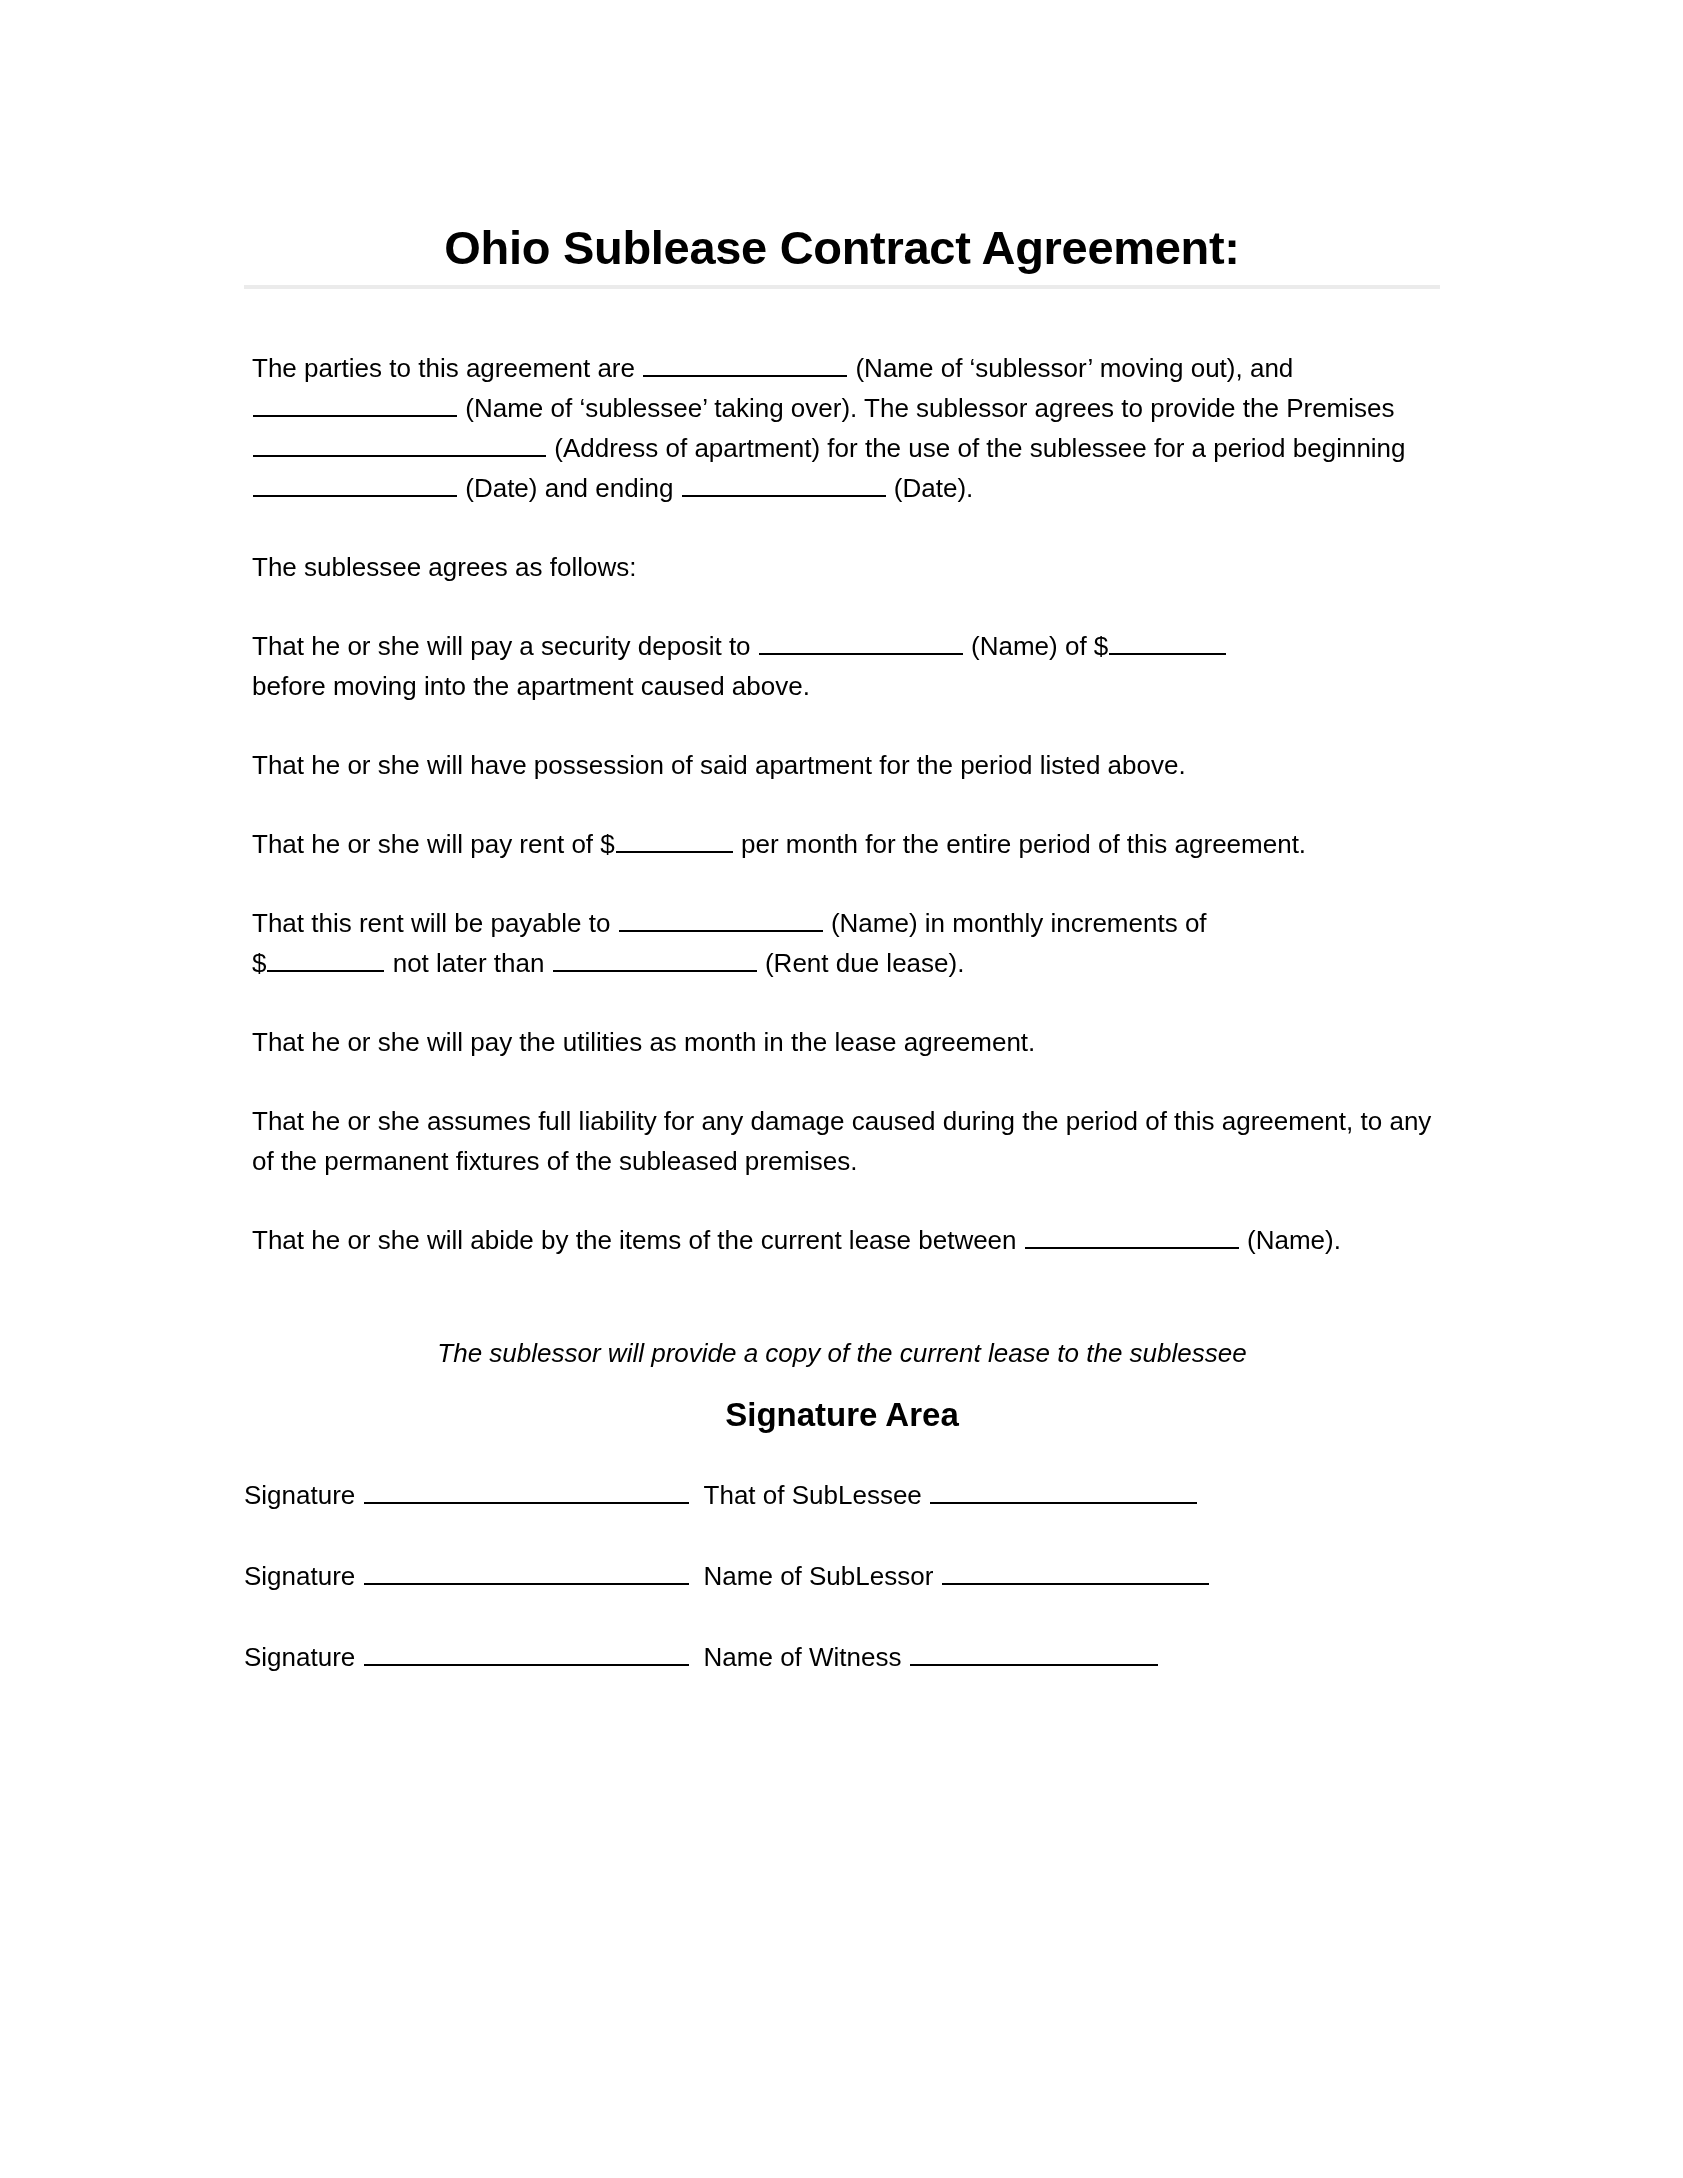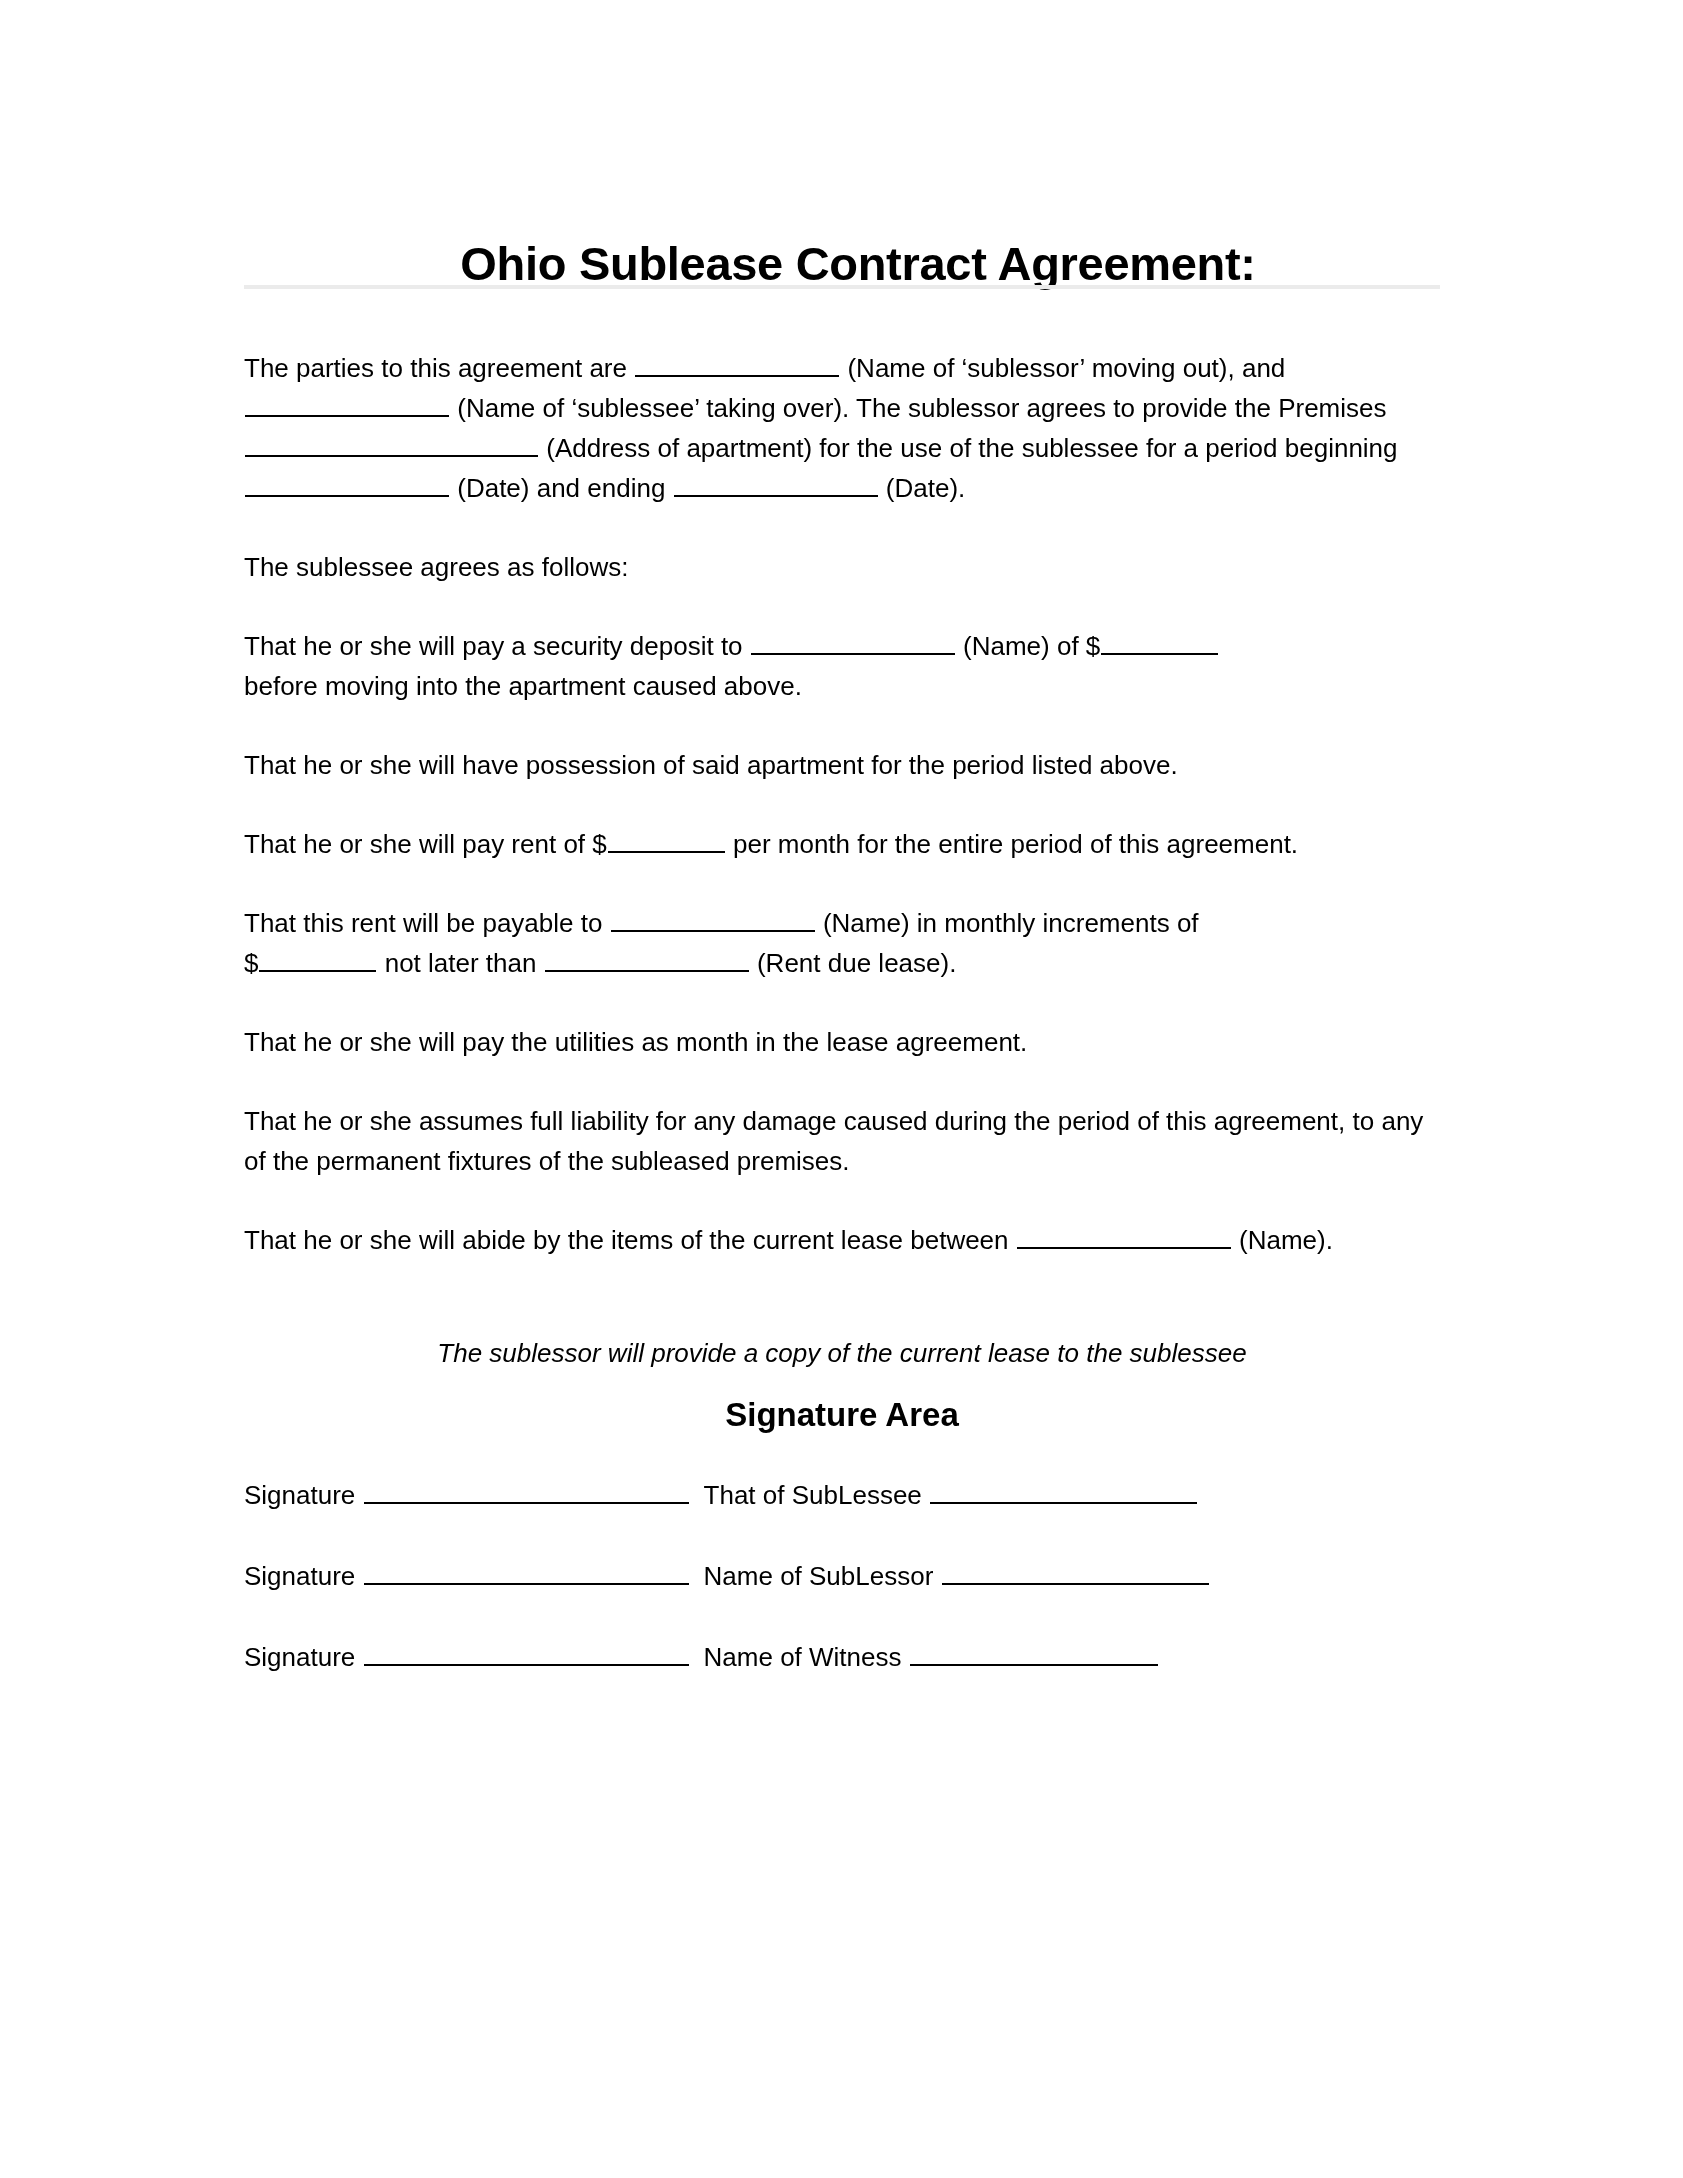--- a/index.html
+++ b/index.html
@@ -29,21 +29,21 @@
 
   .content {
     position: absolute;
     left: 244px;
     top: 0;
     width: 1196px;
   }
 
   
   .doc-title {
-    margin: 16px;
+    margin: 0;
     padding: 0;
     text-align: center;
     font-family: "Liberation Sans", sans-serif;
     font-weight: bold;
     font-size: 47px;
     line-height: 55px;
     letter-spacing: -0.3px;
     color: #000000;
     position: absolute;
     top: 220px;
@@ -64,21 +64,21 @@
 
   
   .body-block {
     position: absolute;
     top: 348px;
     left: 0;
     width: 1196px;
   }
 
   p.para {
-    margin: 0 0 39px 0;
+    margin: 0 0 39px 8px;
     padding: 0;
     font-size: 26px;
     line-height: 40px;
     font-family: "Liberation Sans", sans-serif;
     color: #000000;
     text-align: left;
     white-space: normal;
   }
 
   .blank {

